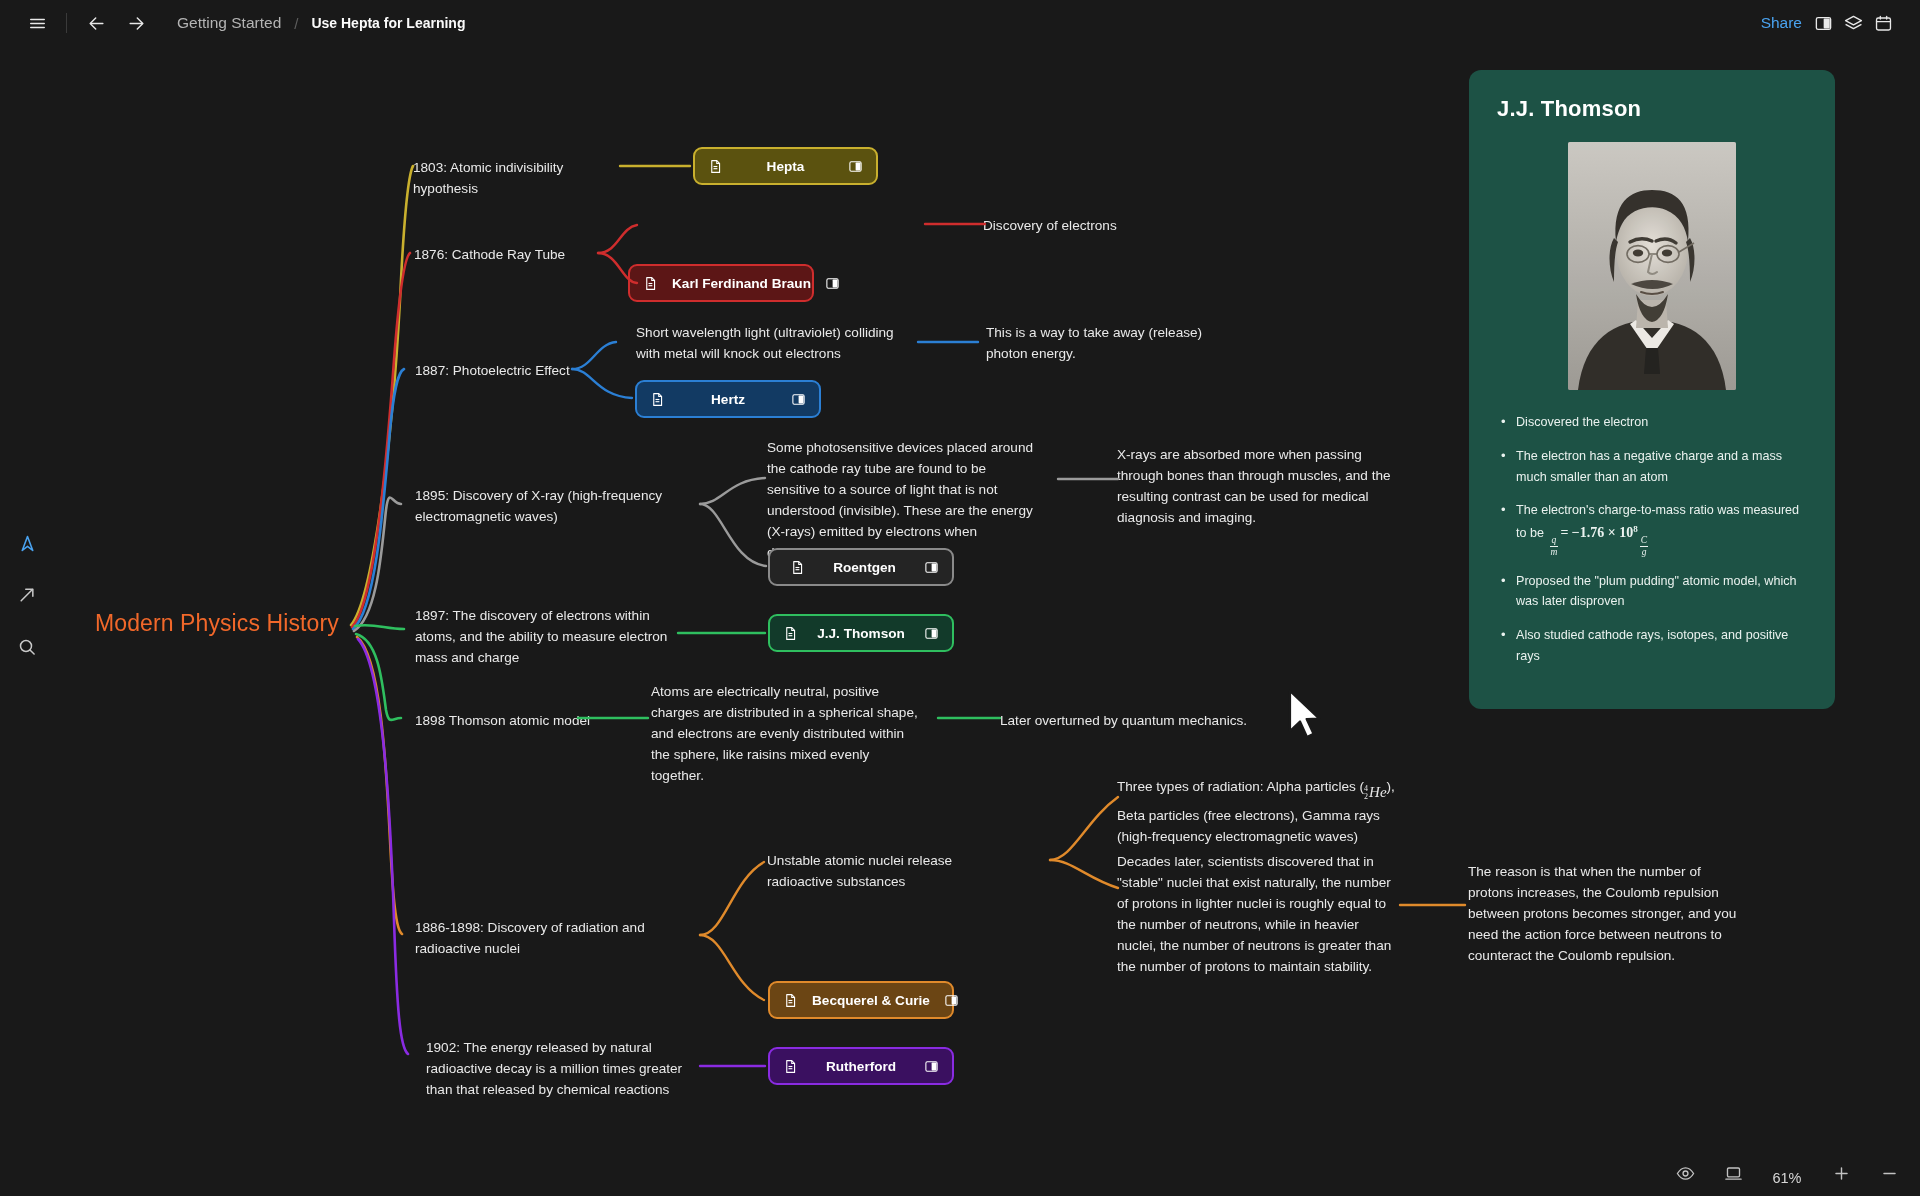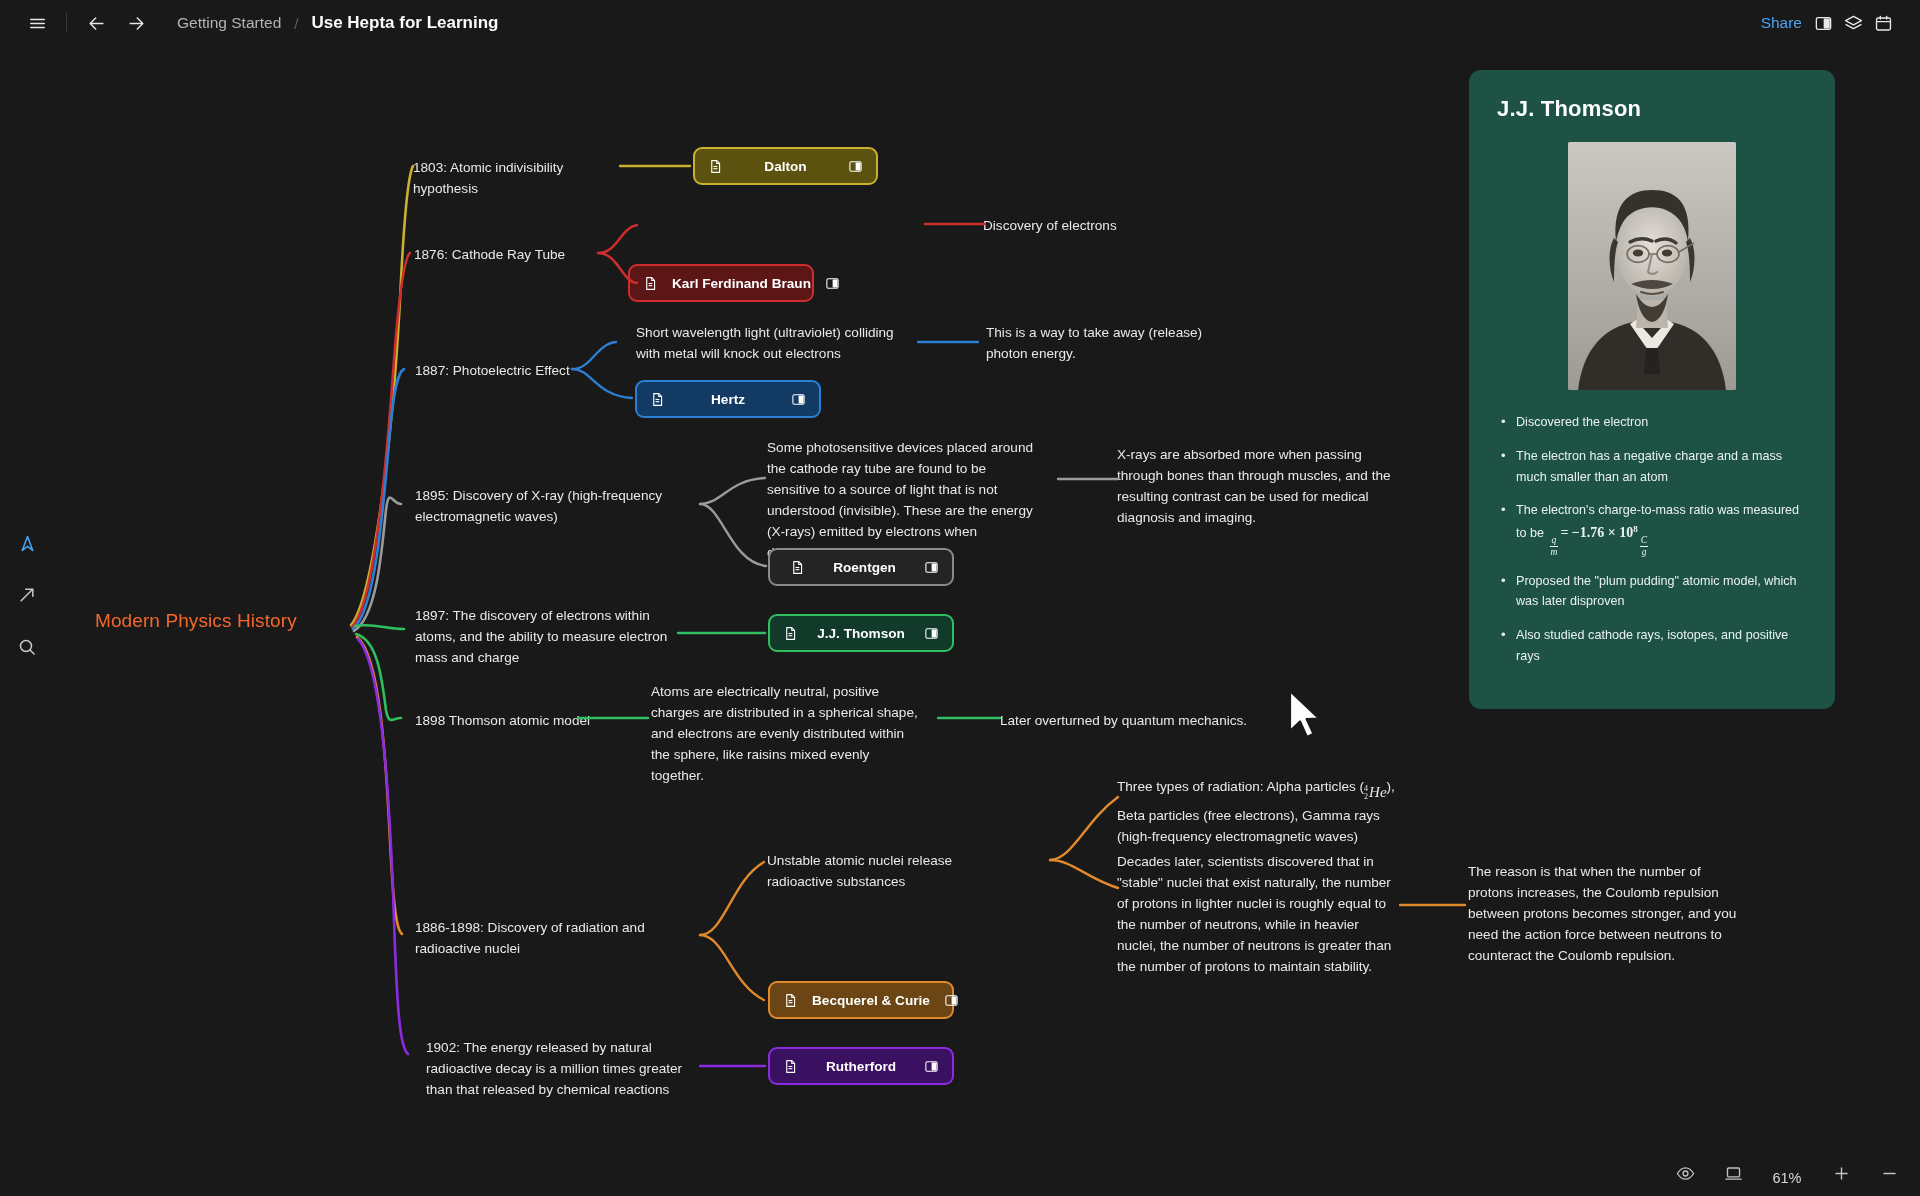--- a/index.html
+++ b/index.html
@@ -19,42 +19,42 @@
   }
   .tb-icon-btn {
     width: 30px; height: 30px; display: flex; align-items: center; justify-content: center;
     color: #e8e8e8; cursor: pointer; border-radius: 5px; flex: 0 0 auto;
   }
   .tb-sep { width: 1px; height: 20px; background: #3a3a3a; margin: 0 14px; flex: 0 0 auto; }
   .tb-nav { display: flex; gap: 10px; }
   #breadcrumb { display: flex; align-items: center; margin-left: 26px; gap: 13px; }
   .crumb-parent { font-size: 15.5px; color: #b4b4b4; cursor: pointer; white-space: nowrap; }
   .crumb-slash { color: #5e5e5e; font-size: 15px; }
-  .crumb-current { font-size: 17px; color: #fbfbfb; font-weight: 700; white-space: nowrap; }
+  .crumb-current { font-size: 14px; color: #fbfbfb; font-weight: 700; white-space: nowrap; }
   #topbar-right { margin-left: auto; display: flex; align-items: center; }
   #share-btn { color: #4aa3f0; font-size: 15.5px; cursor: pointer; padding: 3px 6px; }
 
   
   #left-tools {
     position: absolute; left: 8px; top: 528px; width: 38px;
     display: flex; flex-direction: column; gap: 22px; align-items: center; z-index: 30;
   }
   .lt-btn { width: 30px; height: 30px; display: flex; align-items: center; justify-content: center;
             cursor: pointer; border-radius: 6px; color: #c9c9c9; }
   .lt-btn.active { color: #4aa3f0; }
 
   
   #canvas { position: absolute; inset: 0; z-index: 10; }
   #edges { position: absolute; inset: 0; width: 1920px; height: 1196px; pointer-events: none; z-index: 11; }
 
   .node { position: absolute; z-index: 14; }
 
   
   #root-node {
-    color: #f2682a; font-size: 19px; font-weight: 400; white-space: nowrap;
+    color: #f2682a; font-size: 23px; font-weight: 400; white-space: nowrap;
     letter-spacing: .1px; cursor: pointer;
   }
 
   
   .txt {
     color: #e9e9e9; font-size: 13.6px; line-height: 1.55; cursor: pointer;
   }
 
   
   .card {
@@ -241,21 +241,21 @@
     <div class="node txt" style="left:413px; top:157px; width:215px;">1803: Atomic indivisibility hypothesis</div>
     <div class="node card" style="left:693px; top:147px; background:#5b520f; border-color:#c9b02e; width:185px;">
       <span class="doc-ico">
         <svg width="15" height="15" viewBox="0 0 24 24" fill="none" stroke="#fff" stroke-width="1.8" stroke-linejoin="round">
           <path d="M6 2.6h8l4.5 4.5V21.4H6z"></path>
             <polyline points="14,2.6 14,7.1 18.5,7.1"></polyline>
           <line x1="8.8" y1="12" x2="15" y2="12"></line>
             <line x1="8.8" y1="15.5" x2="15" y2="15.5"></line>
         </svg>
       </span>
-      <span class="card-label">Dalton</span>
+      <span class="card-label">Hepta</span>
       <span class="panel-ico">
         <svg width="15" height="15" viewBox="0 0 24 24" fill="none" stroke="#fff" stroke-width="1.7">
           <rect x="3" y="4.5" width="18" height="15" rx="2.2"></rect>
           <rect x="12.2" y="5.6" width="7.7" height="12.8" rx="1.2" fill="#fff" stroke="none"></rect>
         </svg>
       </span>
     </div>
 
     <div class="node txt" style="left:414px; top:244px; width:190px;">1876: Cathode Ray Tube</div>
     <div class="node txt" style="left:983px; top:215px; width:200px;">Discovery of electrons</div>

